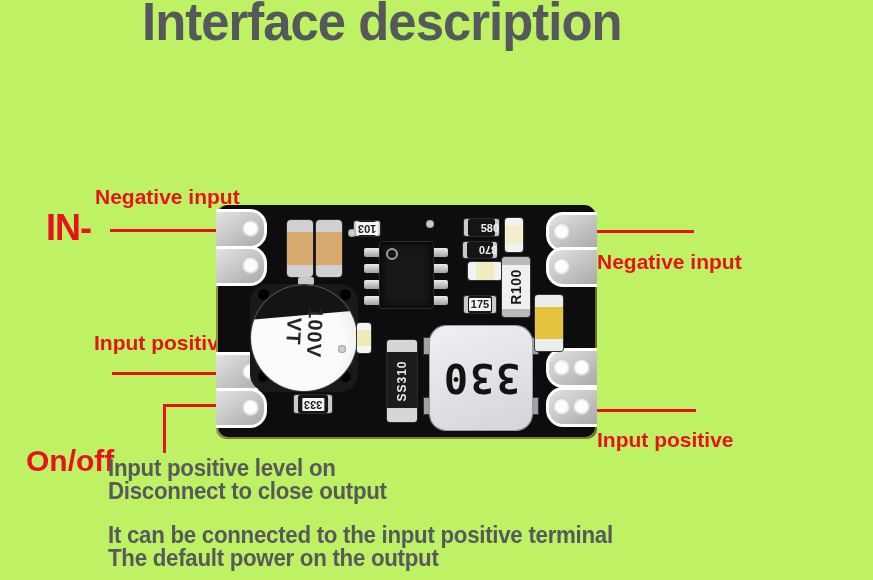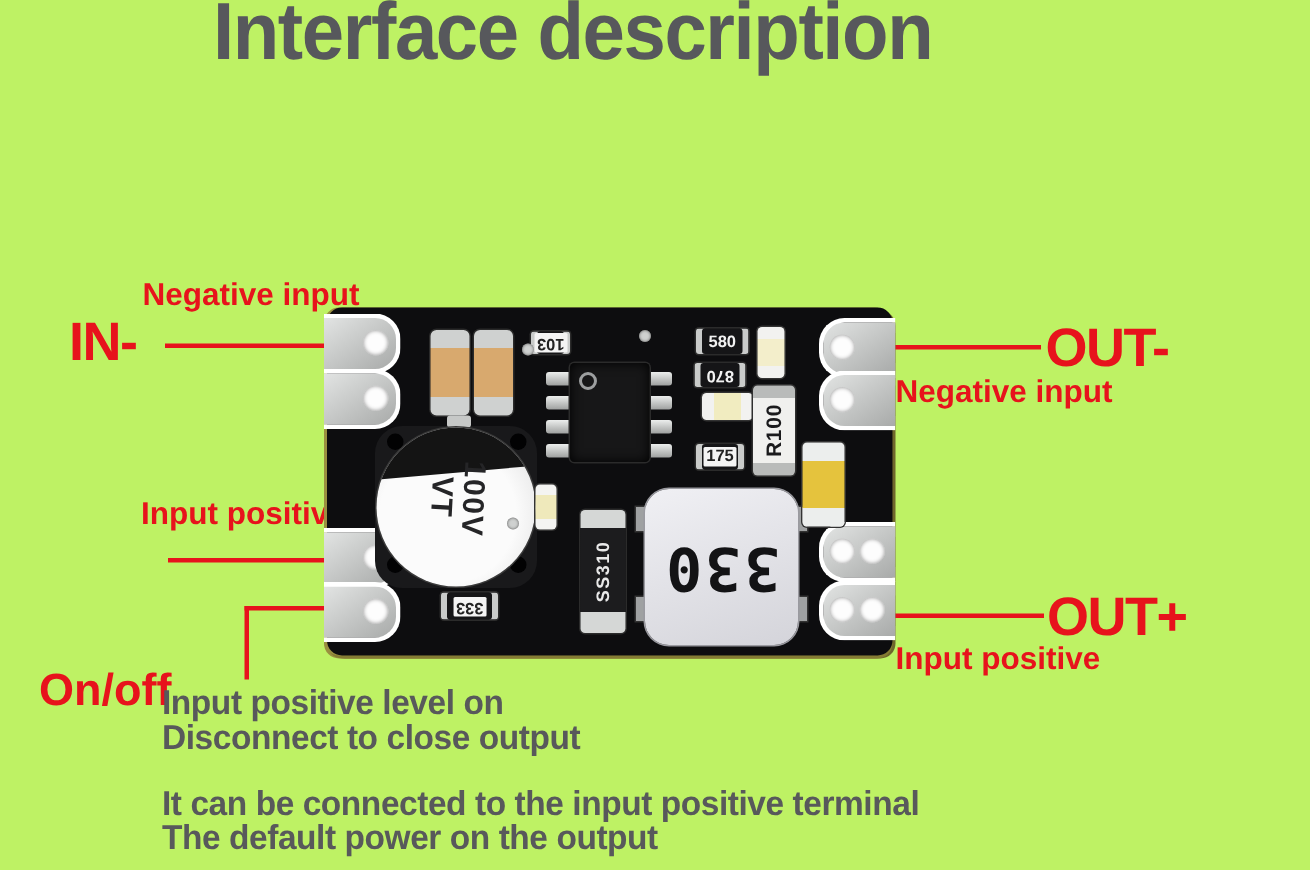--- a/index.html
+++ b/index.html
@@ -38,21 +38,21 @@
          font-weight:bold;font-size:20px;line-height:21px;color:#252527;letter-spacing:1px;}
   .etab{position:absolute;left:80px;top:72px;width:16px;height:8px;background:#c6c8c7;border-radius:2px;}
   .diode{position:absolute;left:169px;top:135px;width:30px;height:82px;border-radius:3px;
          background:linear-gradient(#d5d7d6 0 12px,#1c1c1e 12px 68px,#d5d7d6 68px 100%);box-shadow:0 0 0 1px #2b2b2b;}
   .diode span{position:absolute;left:0;top:0;width:30px;height:82px;display:flex;align-items:center;justify-content:center;
          transform:rotate(-90deg);color:#e9e9e9;font-size:12px;font-weight:bold;letter-spacing:1px;white-space:nowrap;}
   .inductor{position:absolute;left:212px;top:121px;width:102px;height:104px;border-radius:16px;
          background:linear-gradient(160deg,#f0f0f4,#d4d4da);box-shadow:0 0 0 1px #9a9aa0;display:flex;align-items:center;justify-content:center;}
   .inductor span{transform:rotate(180deg);font-family:"DejaVu Sans Mono",monospace;font-weight:bold;font-size:40px;color:#131315;letter-spacing:2px;}
   .itab{position:absolute;width:8px;height:16px;background:#9fa1a2;box-shadow:0 0 0 1px #333;}
-  .resb{position:absolute;display:flex;align-items:center;justify-content:center;background:#151517;border-radius:2px;
+  .resb{position:absolute;display:flex;align-items:center;justify-content:flex-end;background:#151517;border-radius:2px;
         box-shadow:inset 4px 0 0 #c9cbca,inset -4px 0 0 #c9cbca,0 0 0 1px #2b2b2b;color:#f2f2f2;font-size:11px;font-weight:bold;}
   .resw{position:absolute;display:flex;align-items:center;justify-content:center;background:#151517;border-radius:2px;
         box-shadow:inset 4px 0 0 #c9cbca,inset -4px 0 0 #c9cbca,0 0 0 1px #2b2b2b;}
   .resw i{font-style:normal;background:#f4f4f4;color:#222;font-size:11px;font-weight:bold;padding:0 2px;line-height:13px;border-radius:1px;}
   .r100{position:absolute;left:284px;top:52px;width:28px;height:60px;border-radius:3px;
         background:linear-gradient(#b9bbba 0 8px,#f0f0ee 8px 52px,#b9bbba 52px 100%);box-shadow:0 0 0 1px #2f2f2f;
         display:flex;align-items:center;justify-content:center;}
   .r100 span{transform:rotate(-90deg);font-size:14px;font-weight:bold;color:#1a1a1c;letter-spacing:0.5px;}
   .ledv{position:absolute;border-radius:3px;box-shadow:0 0 0 1px #333;}
   .via{position:absolute;width:8px;height:8px;border-radius:50%;background:#cfd1d0;box-shadow:inset 0 0 2px #555;}
@@ -70,25 +70,23 @@
   <div class="rline" style="left:110px;top:229px;width:142px;height:3px;"></div>
 
   <div class="red-sm" style="left:94px;top:331px;">Input positive</div>
   <div class="rline" style="left:112px;top:372px;width:142px;height:3px;"></div>
 
   <div class="red-mid" style="left:26px;top:444px;">On/off</div>
   <div class="rline" style="left:163px;top:404px;width:88px;height:3px;"></div>
   <div class="rline" style="left:163px;top:404px;width:3px;height:49px;"></div>
 
   <div class="rline" style="left:554px;top:230px;width:140px;height:3px;"></div>
-  <div class="red-big" style="left:697px;top:211px;">OUT-</div>
   <div class="red-sm" style="left:597px;top:250px;">Negative input</div>
 
   <div class="rline" style="left:556px;top:409px;width:140px;height:3px;"></div>
-  <div class="red-big" style="left:698px;top:390px;">OUT+</div>
   <div class="red-sm" style="left:597px;top:428px;">Input positive</div>
 
   <div class="note" style="left:108px;top:455px;">Input positive level on</div>
   <div class="note" style="left:108px;top:478px;">Disconnect to close output</div>
   <div class="note" style="left:108px;top:522px;">It can be connected to the input positive terminal</div>
   <div class="note" style="left:108px;top:545px;">The default power on the output</div>
 
   <div class="board">
 
     <div class="pad pl" style="top:4px;">

